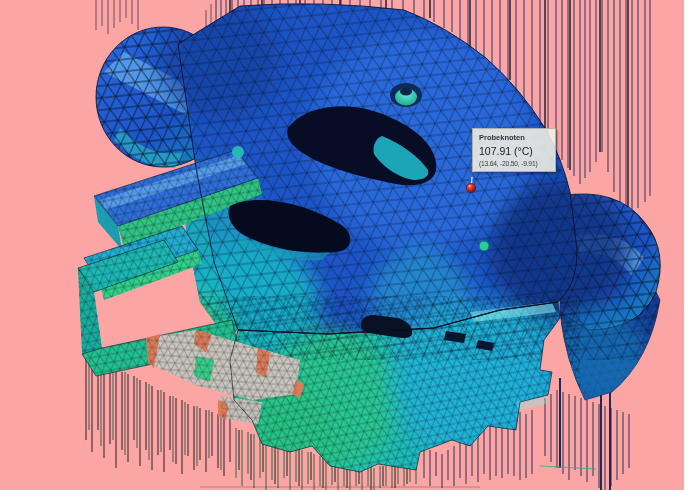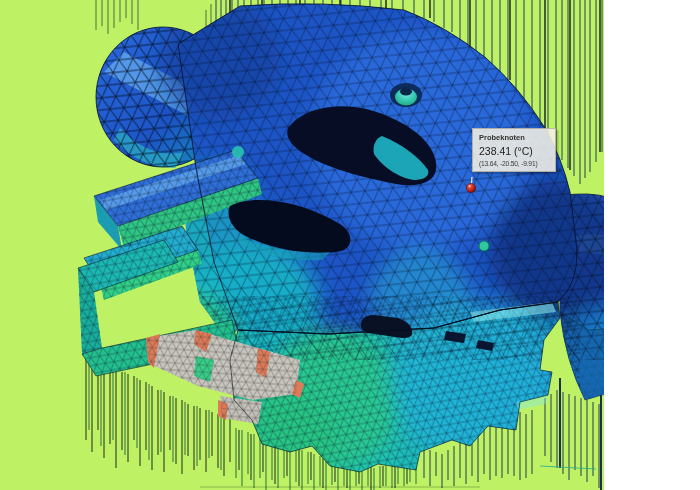--- a/index.html
+++ b/index.html
@@ -1,16 +1,16 @@
 <!DOCTYPE html>
 <html><head>
 <meta charset="utf-8">
 <style>
   html,body{margin:0;padding:0;background:#fff;}
-  .stage{position:relative;width:604px;height:490px;background:#bef264;overflow:hidden;
+  .stage{position:relative;width:684px;height:490px;background:#fca5a5;overflow:hidden;
          font-family:"Liberation Sans",sans-serif;}
   .stage svg{position:absolute;left:0;top:0;}
   .tooltip{position:absolute;left:472px;top:128px;width:84px;box-sizing:border-box;
            background:rgba(243,240,229,0.88);border:1px solid rgba(150,145,128,0.6);
            box-shadow:1.5px 1.5px 2px rgba(0,0,0,0.28);padding:4px 5px 4px 6px;
            color:#2b2b28;z-index:5;}
   .t-title{font-size:7.5px;font-weight:bold;margin:0 0 3px 0;color:#33332f;}
   .t-value{font-size:10.5px;margin:0 0 3px 0;color:#222220;}
   .t-coords{font-size:6.7px;letter-spacing:-0.2px;color:#3a3a36;white-space:nowrap;}
 </style>
@@ -212,17 +212,17 @@
   </g>
 
   <g>
     <line x1="472" y1="177" x2="471.5" y2="184" stroke="#f0ead8" stroke-width="1.2"></line>
     <circle cx="471" cy="188" r="4.6" fill="url(#gProbe)" stroke="#5c0b08" stroke-width="0.6"></circle>
   </g>
 </svg>
 
   <div class="tooltip">
     <div class="t-title">Probeknoten</div>
-    <div class="t-value">238.41 (°C)</div>
+    <div class="t-value">107.91 (°C)</div>
     <div class="t-coords">(13.64, -20.50, -9.91)</div>
   </div>
 
 </div>
 
 </body></html>

